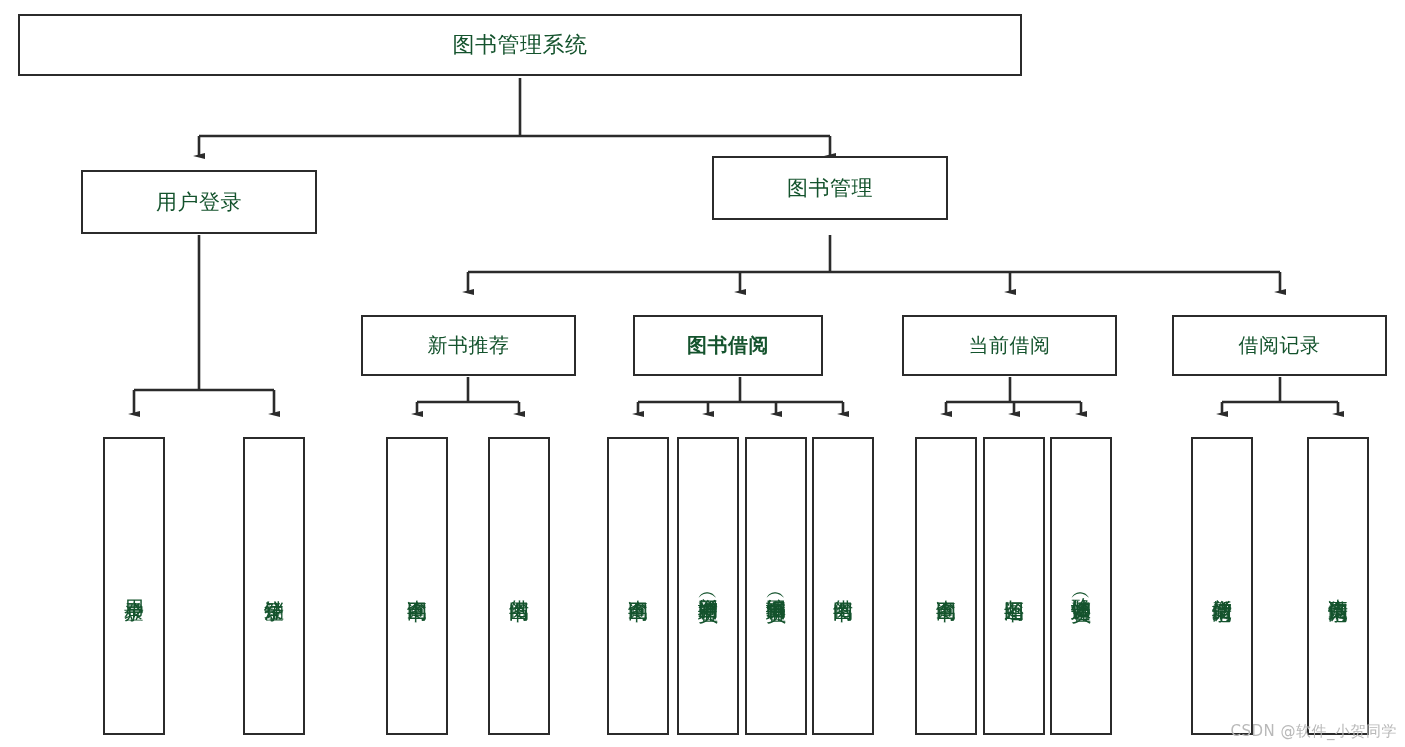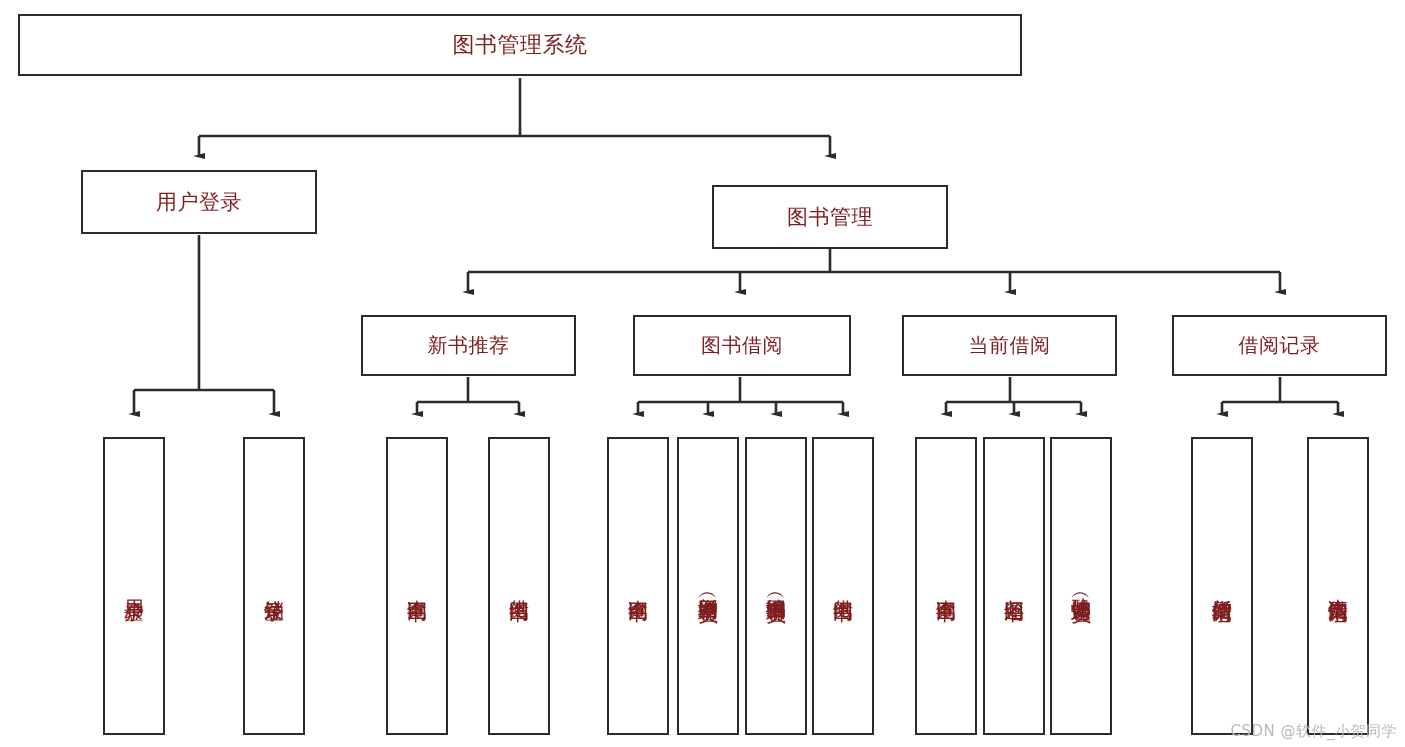--- a/index.html
+++ b/index.html
@@ -27,21 +27,21 @@
     pointer-events: none;
   }
   .node {
     position: absolute;
     box-sizing: border-box;
     background: #ffffff;
     border: 2px solid #2b2b2b;
     display: flex;
     align-items: center;
     justify-content: center;
-    color: #7f1d1d;
+    color: #14532d;
     text-align: center;
     z-index: 2;
   }
   .node .label {
     display: block;
     line-height: 1.18;
     letter-spacing: 0.5px;
   }
   .node.root {
     font-size: 22px;
@@ -132,28 +132,28 @@
     </g>
   </svg>
 
   <div class="node root" style="left:18px; top:14px; width:1004px; height:62px;">
     <span class="label">图书管理系统</span>
   </div>
 
   <div class="node lvl2" style="left:81px; top:170px; width:236px; height:64px;">
     <span class="label">用户登录</span>
   </div>
-  <div class="node lvl2" style="left:712px; top:185px; width:236px; height:64px;">
+  <div class="node lvl2" style="left:712px; top:156px; width:236px; height:64px;">
     <span class="label">图书管理</span>
   </div>
 
   <div class="node lvl3" style="left:361px; top:315px; width:215px; height:61px;">
     <span class="label">新书推荐</span>
   </div>
-  <div class="node lvl3" style="left:633px; top:315px; width:218px; height:61px;">
+  <div class="node lvl3" style="left:633px; top:315px; width:190px; height:61px;font-weight:bold;">
     <span class="label">图书借阅</span>
   </div>
   <div class="node lvl3" style="left:902px; top:315px; width:215px; height:61px;">
     <span class="label">当前借阅</span>
   </div>
   <div class="node lvl3" style="left:1172px; top:315px; width:215px; height:61px;">
     <span class="label">借阅记录</span>
   </div>
 
   <div class="node leaf" style="left:103px; top:437px; width:62px; height:298px;">

